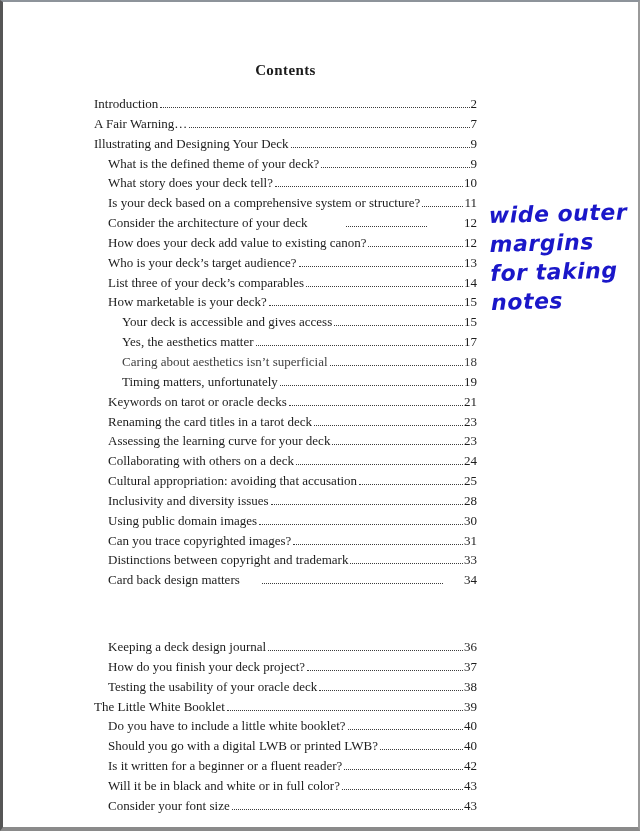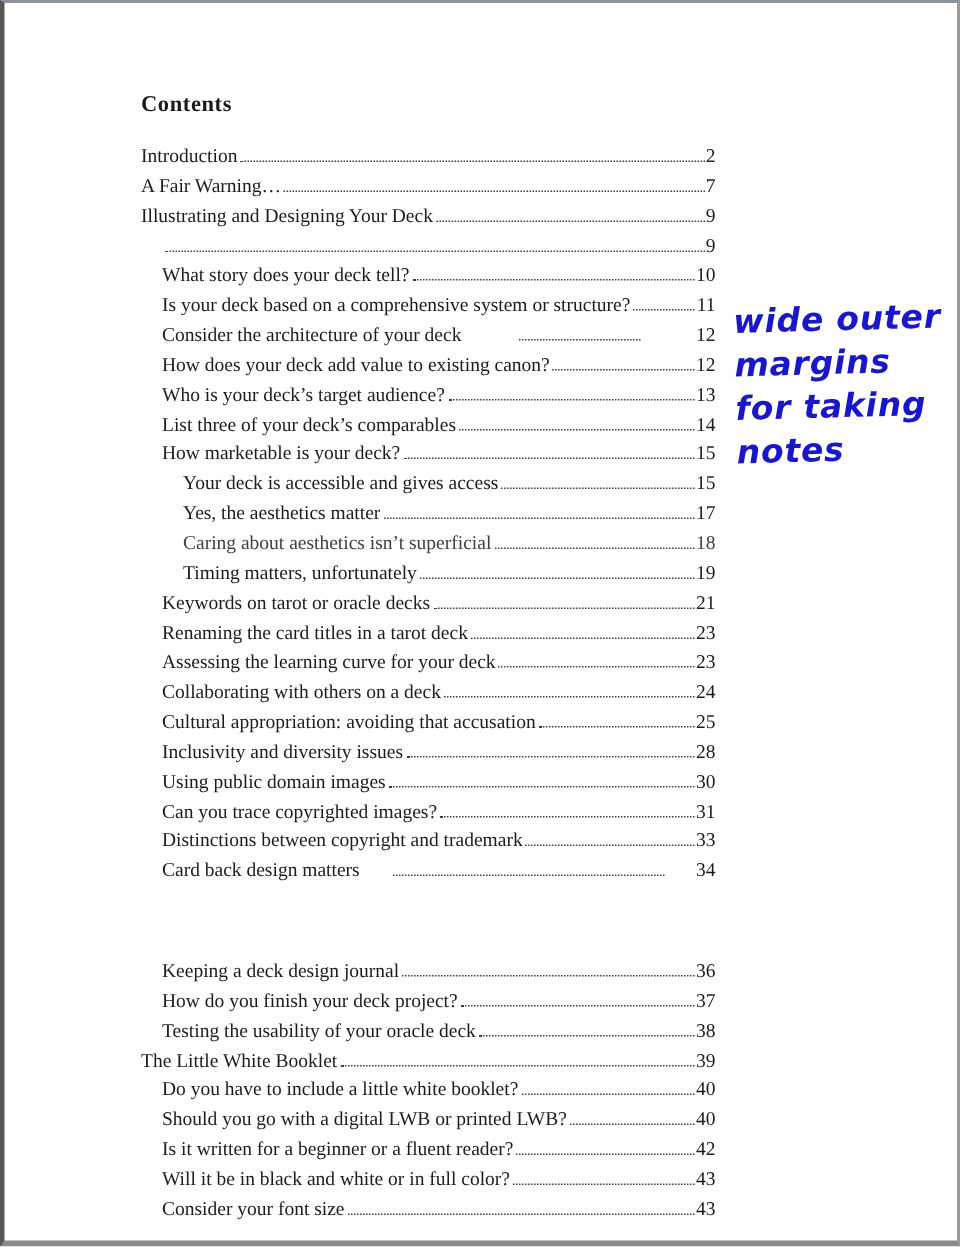--- a/index.html
+++ b/index.html
@@ -19,20 +19,21 @@
     border-bottom: 4px solid #8a8a8a;
     border-left: 3px solid #565656;
     overflow: hidden;
   }
   .doc-title {
     position: absolute;
     top: 60px;
     left: 91px;
     width: 383px;
     margin: 0;
+    text-align: center;
     font-family: "Liberation Serif", serif;
     font-size: 15px;
     font-weight: bold;
     letter-spacing: 0.4px;
     color: #1b1b1b;
   }
   .toc {
     position: absolute;
     left: 91px;
     top: 94px;
@@ -90,20 +91,21 @@
         <span class="toc-title">A Fair Warning…</span>
         <span class="dot-leader"></span>
         <span class="toc-page">7</span>
       </div>
       <div class="toc-row lvl0" style="color: rgb(28, 28, 28); justify-content: space-between;">
         <span class="toc-title">Illustrating and Designing Your Deck</span>
         <span class="dot-leader"></span>
         <span class="toc-page">9</span>
       </div>
       <div class="toc-row lvl1" style="color: rgb(28, 28, 28);">
+        <span class="toc-title">What is the defined theme of your deck?</span>
         <span class="dot-leader"></span>
         <span class="toc-page">9</span>
       </div>
       <div class="toc-row lvl1" style="color: rgb(28, 28, 28);">
         <span class="toc-title">What story does your deck tell?</span>
         <span class="dot-leader"></span>
         <span class="toc-page">10</span>
       </div>
       <div class="toc-row lvl1" style="color: rgb(28, 28, 28);">
         <span class="toc-title">Is your deck based on a comprehensive system or structure?</span>

